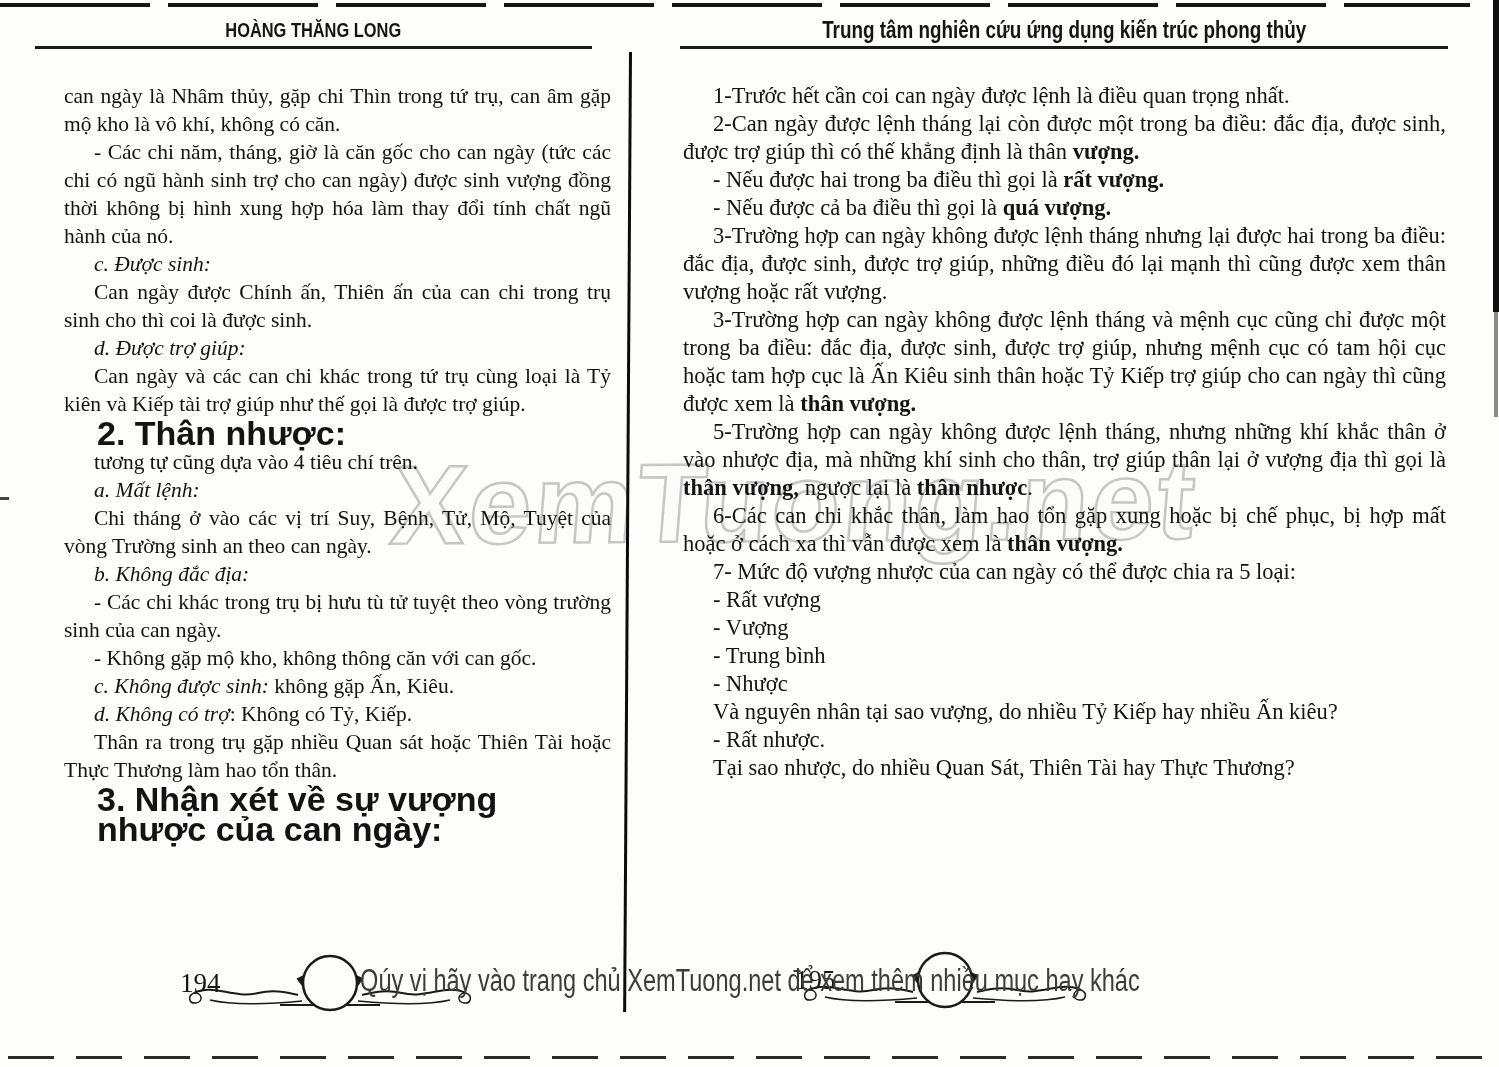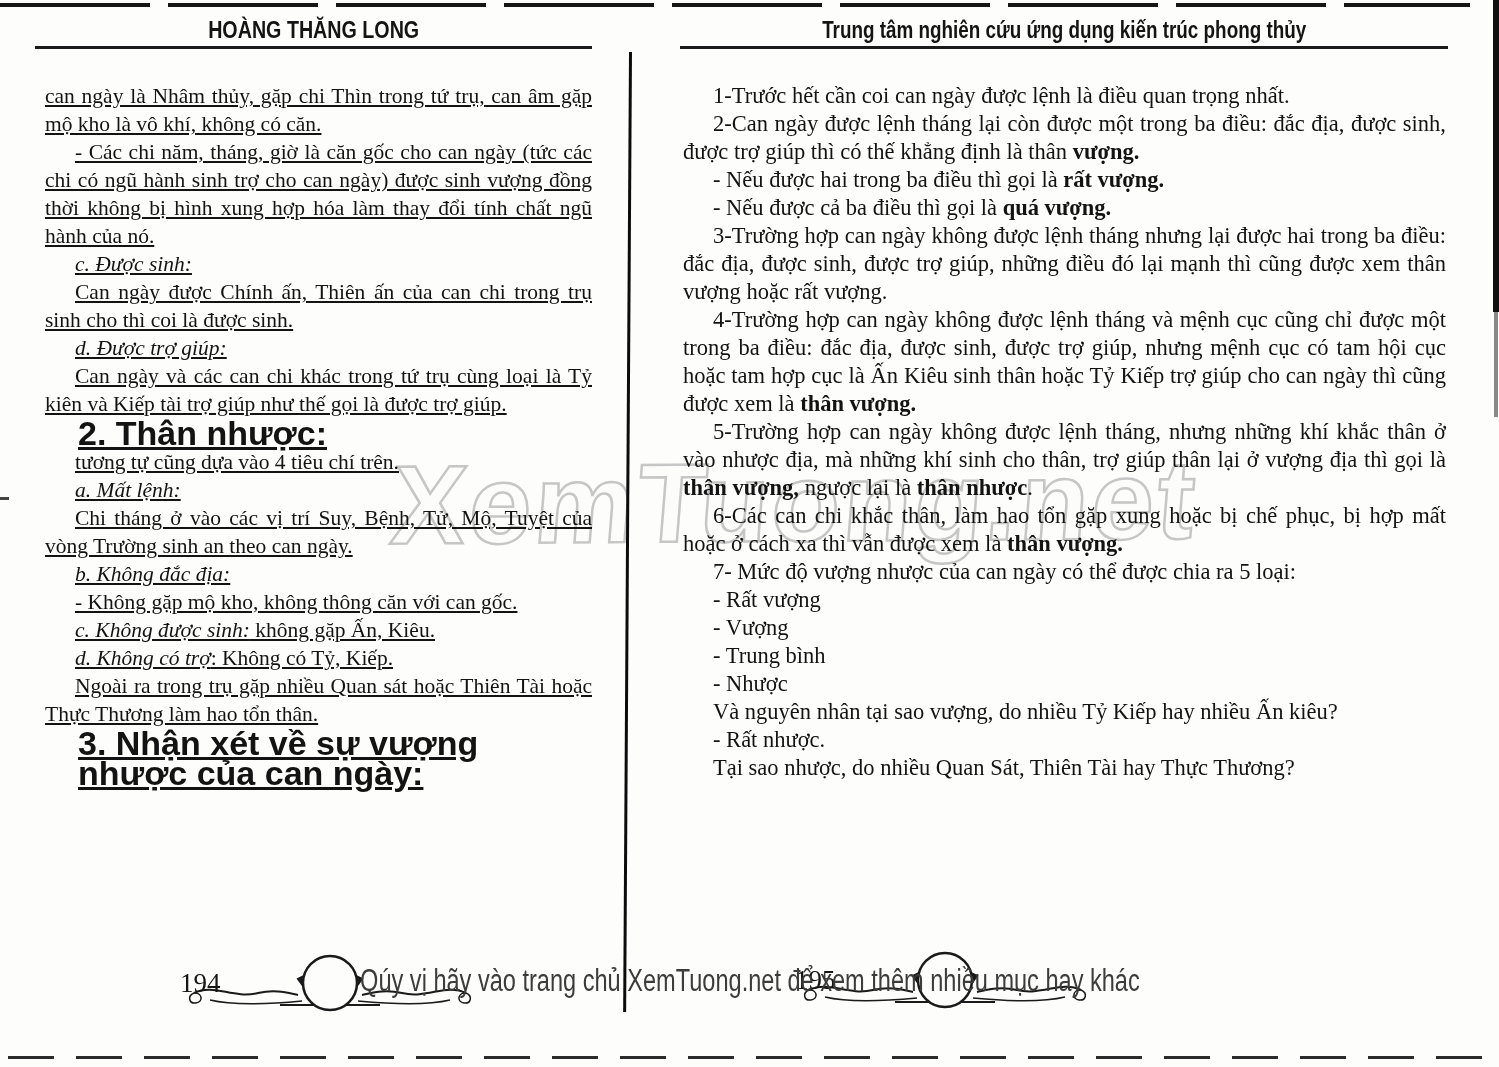--- a/index.html
+++ b/index.html
@@ -32,32 +32,32 @@
     font-weight:bold;font-size:112px;letter-spacing:3px;white-space:nowrap;
     color:rgba(250,250,250,0.35);
     -webkit-text-stroke:2.5px #c6c6c6;
     transform:skewX(-5deg) rotate(-0.4deg);
     pointer-events:none;
   }
   
   .page-header{
     position:absolute;top:14px;height:32px;z-index:1;
     font-family:"Liberation Sans","DejaVu Sans",sans-serif;
-    font-weight:bold;font-size:24px;color:#141414;
+    font-weight:bold;font-size:20px;color:#141414;
     display:flex;align-items:center;justify-content:center;white-space:nowrap;
   }
   .page-header .condense{display:inline-block;transform:scaleX(0.82);}
   .header-rule{position:absolute;top:46px;height:3px;background:#1b1b1b;z-index:1;}
   .left-header{left:35px;width:557px;}
   .left-header-rule{left:35px;width:557px;}
   .right-header{left:680px;width:768px;font-size:23px;}
   .right-header-rule{left:680px;width:768px;}
   
   .page-body{position:absolute;z-index:1;text-align:justify;}
-  .left-body{left:45px;top:82px;width:547px;font-size:21.5px;line-height:28px;text-decoration:underline;}
+  .left-body{left:64px;top:82px;width:547px;font-size:21.5px;line-height:28px;}
   .right-body{left:683px;top:82px;width:763px;font-size:22.5px;line-height:28px;}
   .page-body p{margin:0;}
   .para{text-indent:30px;}
   .para.noindent{text-indent:0;}
   .heading{
     font-family:"Liberation Sans","DejaVu Sans",sans-serif;
     font-weight:bold;font-size:34px;line-height:30px;
     padding-left:33px;margin:12px 0 8px 0;text-align:left;text-indent:0;
   }
   .page-body .b{font-weight:bold;}
@@ -99,38 +99,39 @@
     <p class="para"><span>- Các chi năm, tháng, giờ là căn gốc cho can ngày (tức các chi có ngũ hành sinh trợ cho can ngày) được sinh vượng đồng thời không bị hình xung hợp hóa làm thay đổi tính chất ngũ hành của nó.</span></p>
     <p class="para"><span class="i">c. Được sinh:</span></p>
     <p class="para"><span>Can ngày được Chính ấn, Thiên ấn của can chi trong trụ sinh cho thì coi là được sinh.</span></p>
     <p class="para"><span class="i">d. Được trợ giúp:</span></p>
     <p class="para"><span>Can ngày và các can chi khác trong tứ trụ cùng loại là Tỷ kiên và Kiếp tài trợ giúp như thế gọi là được trợ giúp.</span></p>
     <p class="heading"><span>2. Thân nhược:</span></p>
     <p class="para"><span>tương tự cũng dựa vào 4 tiêu chí trên.</span></p>
     <p class="para"><span class="i">a. Mất lệnh:</span></p>
     <p class="para"><span>Chi tháng ở vào các vị trí Suy, Bệnh, Tử, Mộ, Tuyệt của vòng Trường sinh an theo can ngày.</span></p>
     <p class="para"><span class="i">b. Không đắc địa:</span></p>
+    <p class="para"><span>- Các chi khác trong trụ bị hưu tù tử tuyệt theo vòng trường sinh của can ngày.</span></p>
     <p class="para"><span>- Không gặp mộ kho, không thông căn với can gốc.</span></p>
     <p class="para"><span class="i">c. Không được sinh:</span><span> không gặp Ấn, Kiêu.</span></p>
     <p class="para"><span class="i">d. Không có trợ</span><span>: Không có Tỷ, Kiếp.</span></p>
-    <p class="para"><span>Ngoài ra trong trụ gặp nhiều Quan sát hoặc Thiên Tài hoặc Thực Thương làm hao tổn thân.</span></p>
+    <p class="para"><span>Thân ra trong trụ gặp nhiều Quan sát hoặc Thiên Tài hoặc Thực Thương làm hao tổn thân.</span></p>
     <p class="heading"><span>3. Nhận xét về sự vượng nhược của can ngày:</span></p>
   </div>
 
 <div class="page-header right-header">
   <span class="condense">Trung tâm nghiên cứu ứng dụng kiến trúc phong thủy</span>
 </div>
 <div class="header-rule right-header-rule"></div>
 <div class="page-body right-body">
     <p class="para"><span>1-Trước hết cần coi can ngày được lệnh là điều quan trọng nhất.</span></p>
     <p class="para"><span>2-Can ngày được lệnh tháng lại còn được một trong ba điều: đắc địa, được sinh, được trợ giúp thì có thế khẳng định là thân </span><span class="b">vượng.</span></p>
     <p class="para"><span>- Nếu được hai trong ba điều thì gọi là </span><span class="b">rất vượng.</span></p>
     <p class="para"><span>- Nếu được cả ba điều thì gọi là </span><span class="b">quá vượng.</span></p>
     <p class="para"><span>3-Trường hợp can ngày không được lệnh tháng nhưng lại được hai trong ba điều: đắc địa, được sinh, được trợ giúp, những điều đó lại mạnh thì cũng được xem thân vượng hoặc rất vượng.</span></p>
-    <p class="para"><span>4-Trường hợp can ngày không được lệnh tháng và mệnh cục cũng chỉ được một trong ba điều: đắc địa, được sinh, được trợ giúp, nhưng mệnh cục có tam hội cục hoặc tam hợp cục là Ấn Kiêu sinh thân hoặc Tỷ Kiếp trợ giúp cho can ngày thì cũng được xem là </span><span class="b">thân vượng.</span></p>
+    <p class="para"><span>3-Trường hợp can ngày không được lệnh tháng và mệnh cục cũng chỉ được một trong ba điều: đắc địa, được sinh, được trợ giúp, nhưng mệnh cục có tam hội cục hoặc tam hợp cục là Ấn Kiêu sinh thân hoặc Tỷ Kiếp trợ giúp cho can ngày thì cũng được xem là </span><span class="b">thân vượng.</span></p>
     <p class="para"><span>5-Trường hợp can ngày không được lệnh tháng, nhưng những khí khắc thân ở vào nhược địa, mà những khí sinh cho thân, trợ giúp thân lại ở vượng địa thì gọi là </span><span class="b">thân vượng,</span><span> ngược lại là </span><span class="b">thân nhược</span><span>.</span></p>
     <p class="para"><span>6-Các can chi khắc thân, làm hao tổn gặp xung hoặc bị chế phục, bị hợp mất hoặc ở cách xa thì vẫn được xem là </span><span class="b">thân vượng.</span></p>
     <p class="para"><span>7- Mức độ vượng nhược của can ngày có thể được chia ra 5 loại:</span></p>
     <p class="para"><span>- Rất vượng</span></p>
     <p class="para"><span>- Vượng</span></p>
     <p class="para"><span>- Trung bình</span></p>
     <p class="para"><span>- Nhược</span></p>
     <p class="para"><span>Và nguyên nhân tại sao vượng, do nhiều Tỷ Kiếp hay nhiều Ấn kiêu?</span></p>
     <p class="para"><span>- Rất nhược.</span></p>
     <p class="para"><span>Tại sao nhược, do nhiều Quan Sát, Thiên Tài hay Thực Thương?</span></p>

